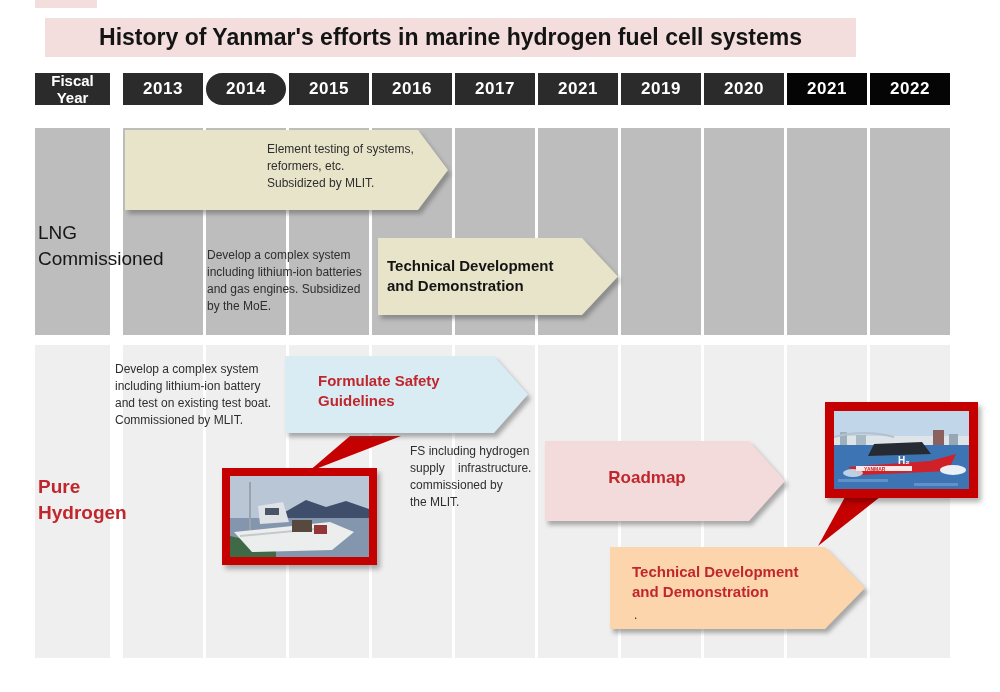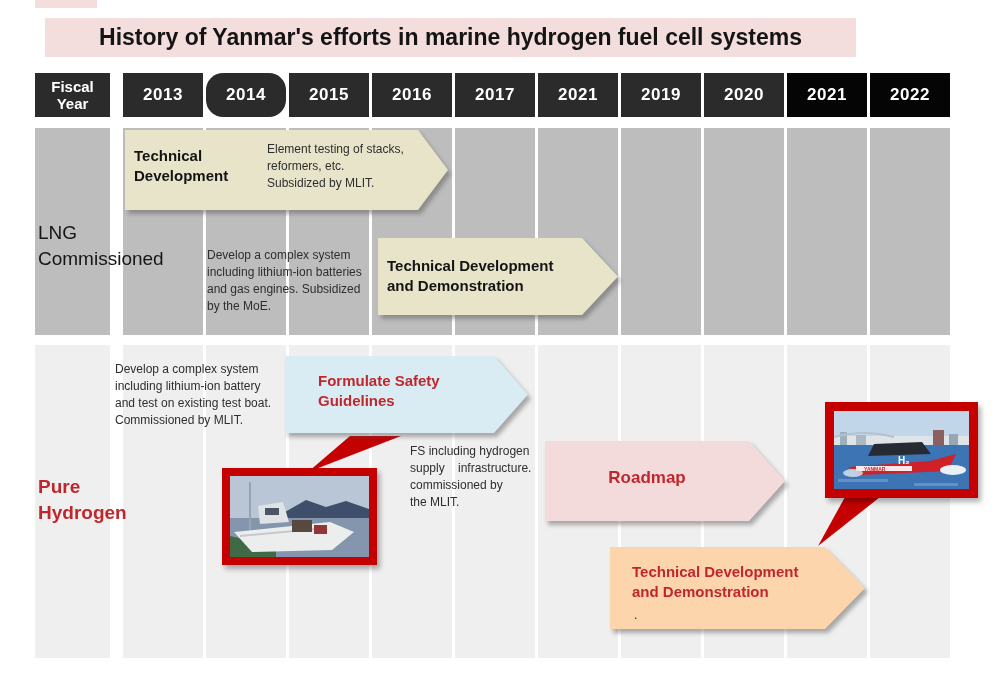--- a/index.html
+++ b/index.html
@@ -6,21 +6,21 @@
   html,body { background:#fff; }
   body { font-family:"Liberation Sans", sans-serif; }
   .canvas { position:relative; width:1000px; height:692px; background:#fff; overflow:hidden; }
   .abs { position:absolute; }
   .pre { white-space:pre-wrap; }
 
   .top-strip { left:35px; top:0; width:62px; height:8px; background:var(--title-bg); }
   .title-bar { left:45px; top:18px; width:811px; height:39px; background:var(--title-bg);
                color:#141414; font-size:23px; font-weight:bold; text-align:center; line-height:39px; }
 
-  .hdr-cell { top:73px; height:44px; color:#fff; font-weight:bold;
+  .hdr-cell { top:73px; height:32px; color:#fff; font-weight:bold;
               display:flex; align-items:center; justify-content:center; text-align:center; }
   .fiscal   { left:35px; width:75px; font-size:15px; line-height:1.15; background:var(--header-bg); }
   .year     { font-size:17px; letter-spacing:0.5px; }
 
   .band { left:0; width:1000px; }
   #lng-stripes  { top:128px; height:207px; }
   #pure-stripes { top:345px; height:313px; }
   .stripe { position:absolute; top:0; height:100%; }
 
   .row-label { font-size:19px; line-height:1.35; }
@@ -160,23 +160,21 @@
       <rect x="22" y="55" width="56" height="5" fill="#ffffff" opacity="0.9"></rect>
       <text x="64" y="53" font-size="10" font-weight="bold" fill="#ffffff">H₂</text>
       <text x="30" y="60" font-size="5" fill="#cf2127" font-weight="bold">YANMAR</text>
       <ellipse cx="119" cy="59" rx="13" ry="5" fill="#e9f1f7"></ellipse>
       <ellipse cx="19" cy="62" rx="10" ry="4" fill="#dce9f3" opacity="0.8"></ellipse>
     </svg>
   </div>
 
   <div class="abs arrow-wrap a1">
     <div class="arrow">
-      <div class="abs arrow-title pre" style="left:9px; top:16px;">Technical
-Development</div>
-      <div class="abs note pre" style="left:142px; top:11px; width:170px;">Element testing of stacks,
+      <div class="abs note pre" style="left:142px; top:11px; width:170px;">Element testing of systems,
 reformers, etc.
 Subsidized by MLIT.</div>
     </div>
   </div>
 
   <div class="abs arrow-wrap a2">
     <div class="arrow">
       <div class="abs arrow-title pre" style="left:9px; top:18px;">Technical Development
 and Demonstration</div>
     </div>

